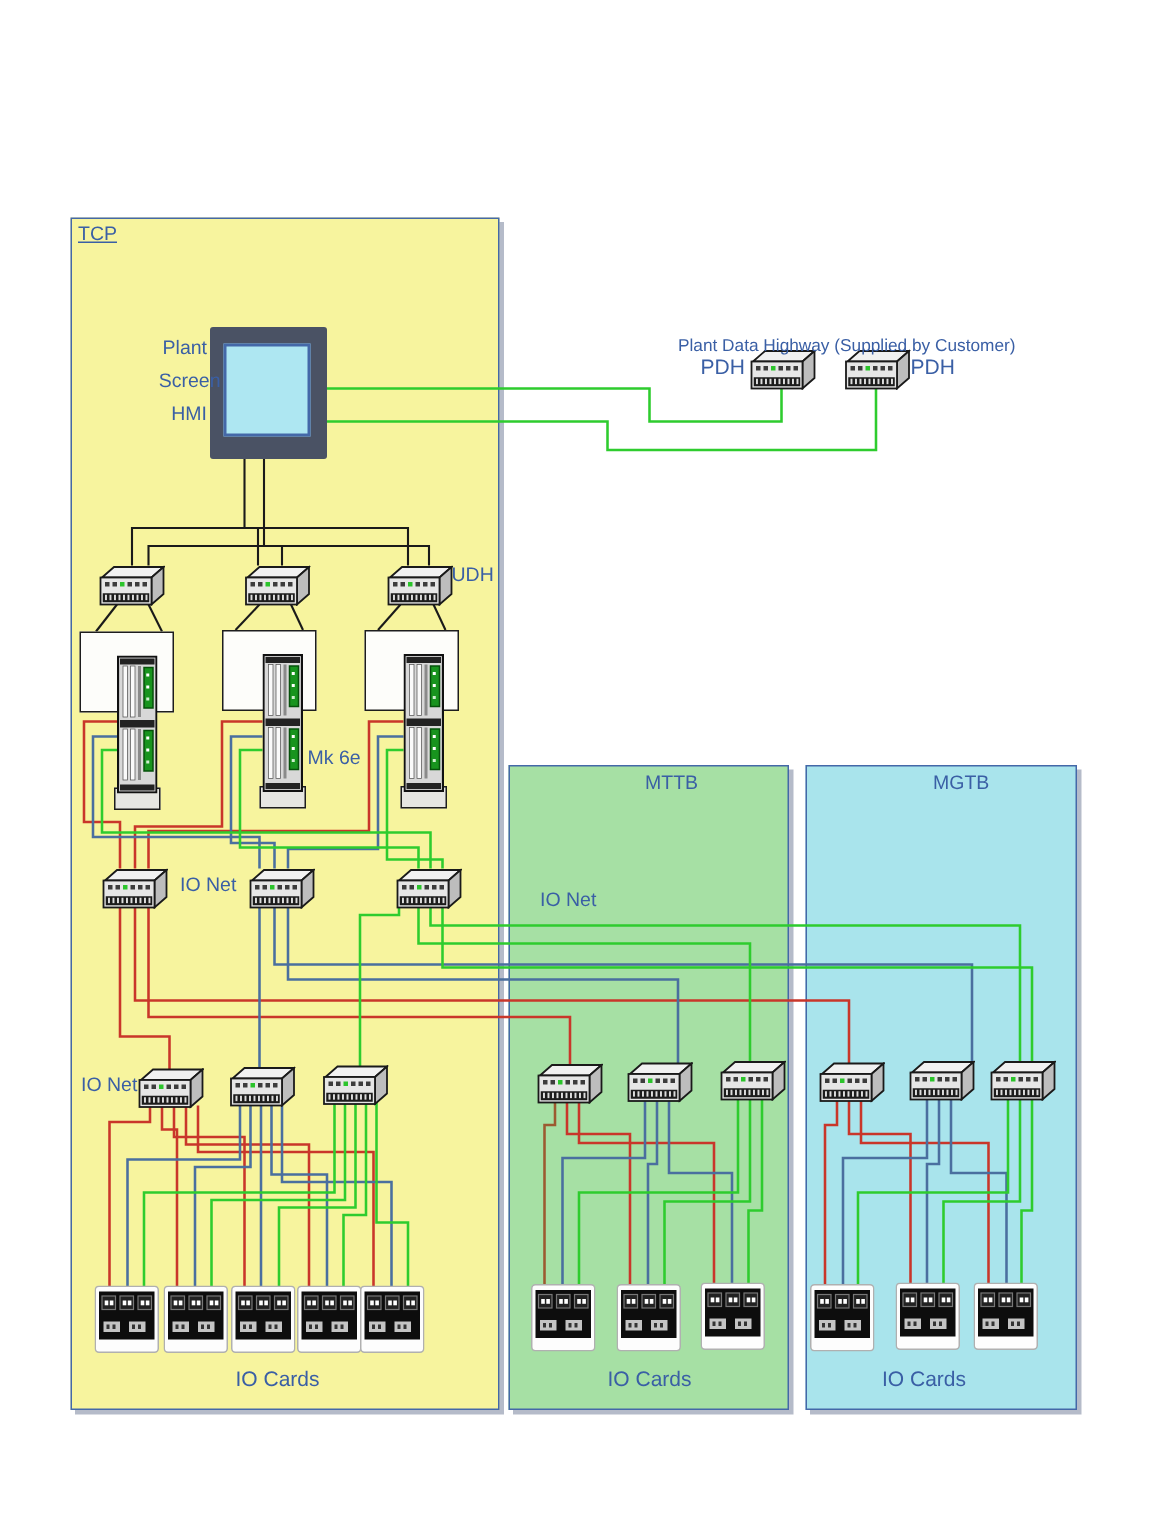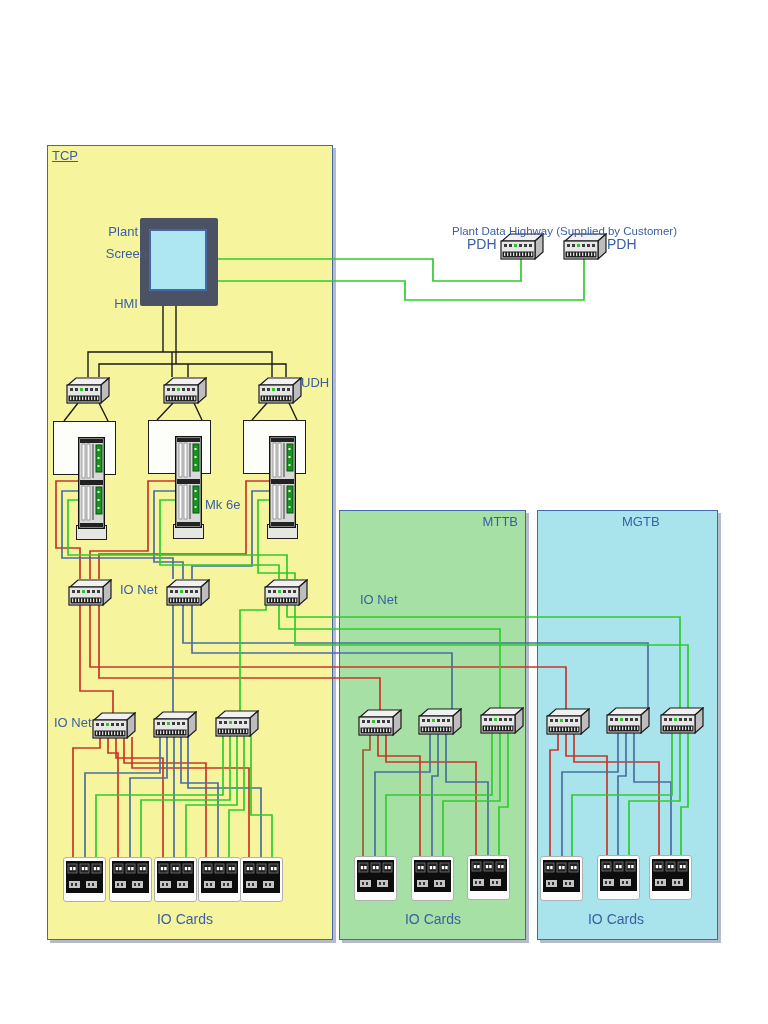--- a/index.html
+++ b/index.html
@@ -753,25 +753,25 @@
   <div id="hmi-frame">
     <div id="hmi-screen"></div>
   </div>
 
   <div class="lbl" style="left:452px;top:179px;font-size:11.5px;margin-top:46px;">Plant Data Highway (Supplied by Customer)</div>
   <div class="lbl" style="left:467px;top:236px;font-size:14px;">PDH</div>
   <div class="lbl" style="left:607px;top:236px;font-size:14px;">PDH</div>
   <div class="lbl" style="left:52px;top:148px;text-decoration:underline;">TCP</div>
   <div class="lbl" style="left:60px;top:224px;width:78px;text-align:right;">Plant</div>
   <div class="lbl" style="left:69px;top:246px;width:78px;text-align:right;">Screen</div>
-  <div class="lbl" style="left:60px;top:268px;width:78px;text-align:right;margin-top:28px;">HMI</div>
+  <div class="lbl" style="left:60px;top:268px;width:78px;text-align:right;">HMI</div>
   <div class="lbl" style="left:301px;top:375px;">UDH</div>
   <div class="lbl" style="left:205px;top:497px;">Mk 6e</div>
   <div class="lbl" style="left:120px;top:582px;">IO Net</div>
   <div class="lbl" style="left:360px;top:592px;">IO Net</div>
   <div class="lbl" style="left:54px;top:715px;">IO Net</div>
-  <div class="lbl" style="left:430px;top:514px;width:88px;text-align:right;">MTTB</div>
+  <div class="lbl" style="left:430px;top:514px;width:88px;">MTTB</div>
   <div class="lbl" style="left:622px;top:514px;width:88px;text-align:left;">MGTB</div>
   <div class="lbl" style="left:145px;top:911px;width:80px;text-align:center;font-size:14px;">IO Cards</div>
   <div class="lbl" style="left:393px;top:911px;width:80px;text-align:center;font-size:14px;">IO Cards</div>
   <div class="lbl" style="left:576px;top:911px;width:80px;text-align:center;font-size:14px;">IO Cards</div>
 
 </div>
 
 </body></html>

